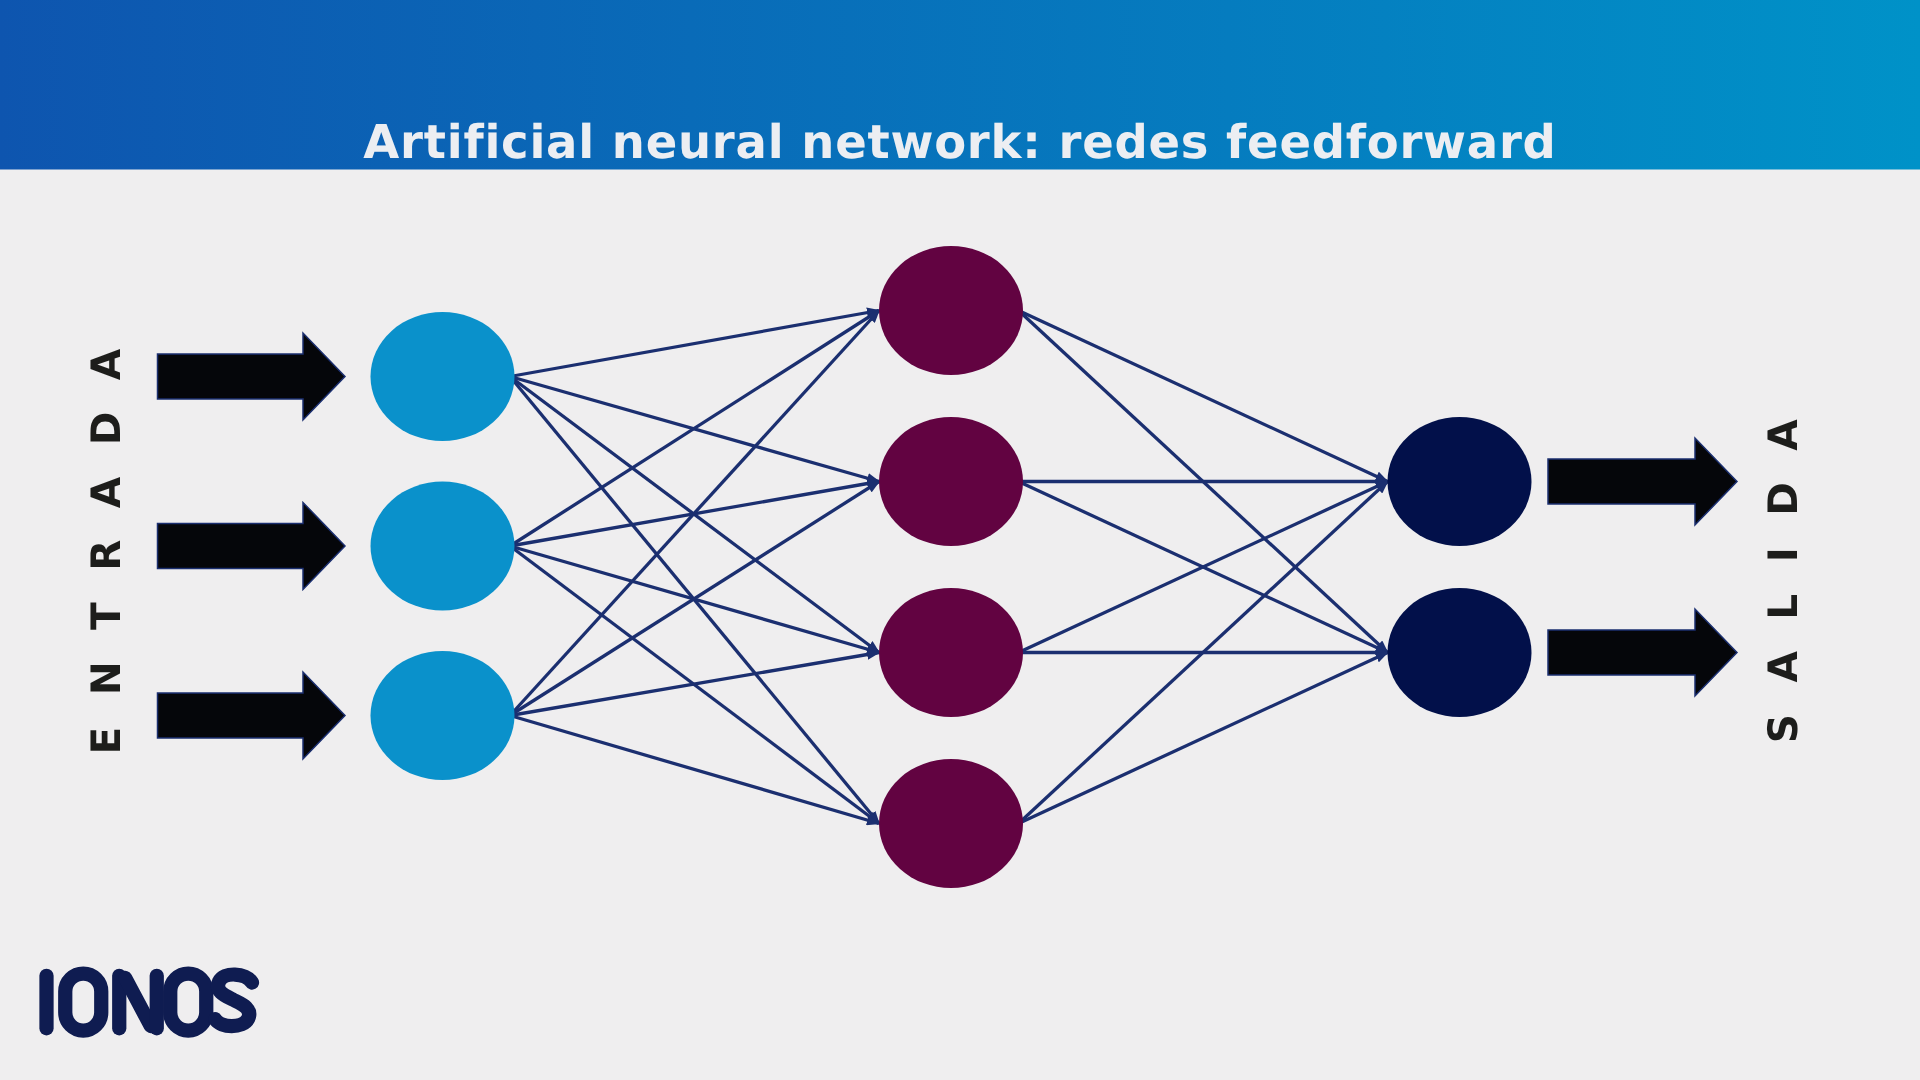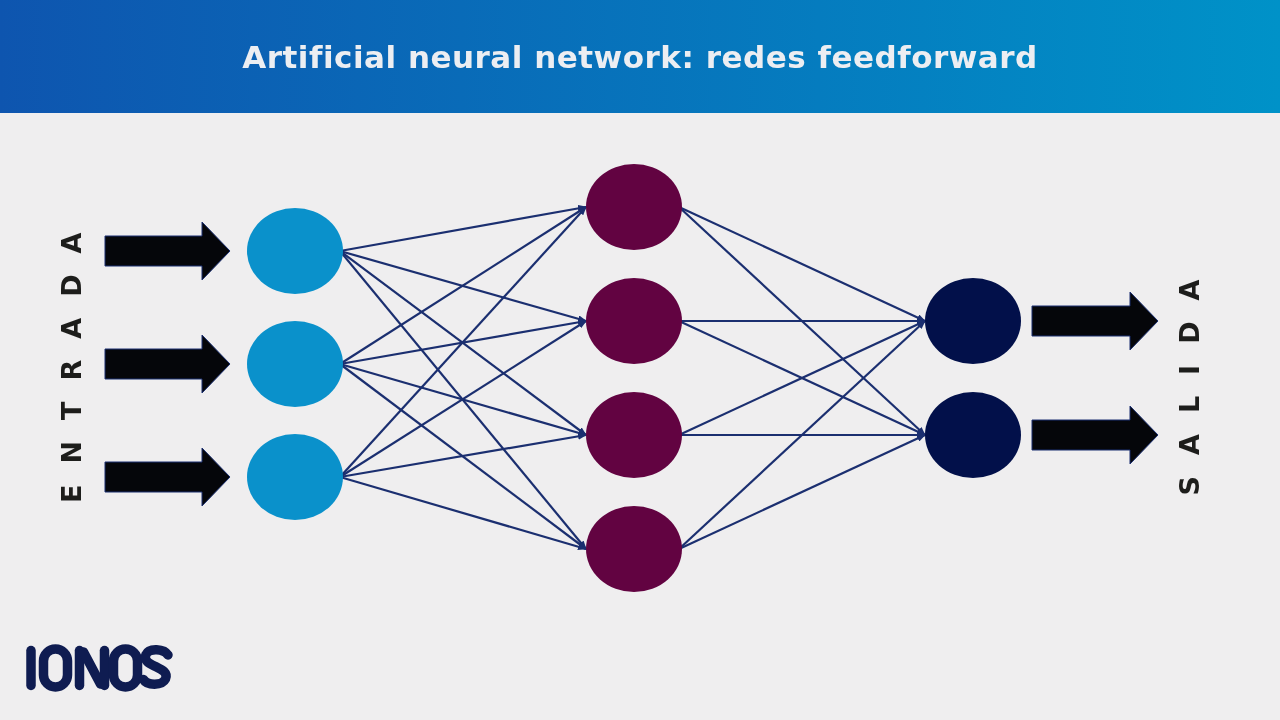--- a/index.html
+++ b/index.html
@@ -15,21 +15,21 @@
     width: 1280px;
     height: 720px;
     background: #efeeef;
   }
   .title-bar {
     position: absolute;
     top: 0; left: 0;
     width: 1280px;
     height: 113px;
     display: flex;
-    align-items: center;
+    align-items: flex-end;
     justify-content: center;
   }
   .page-title {
     font-size: 31px;
     font-weight: 700;
     letter-spacing: 0.5px;
     text-align: center;
   }
   .network-svg {
     position: absolute;

